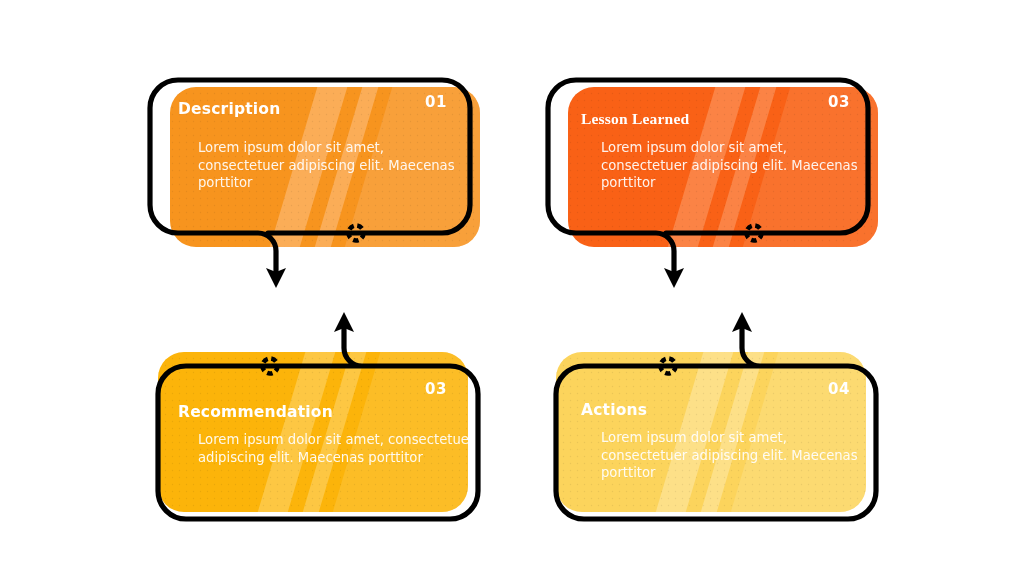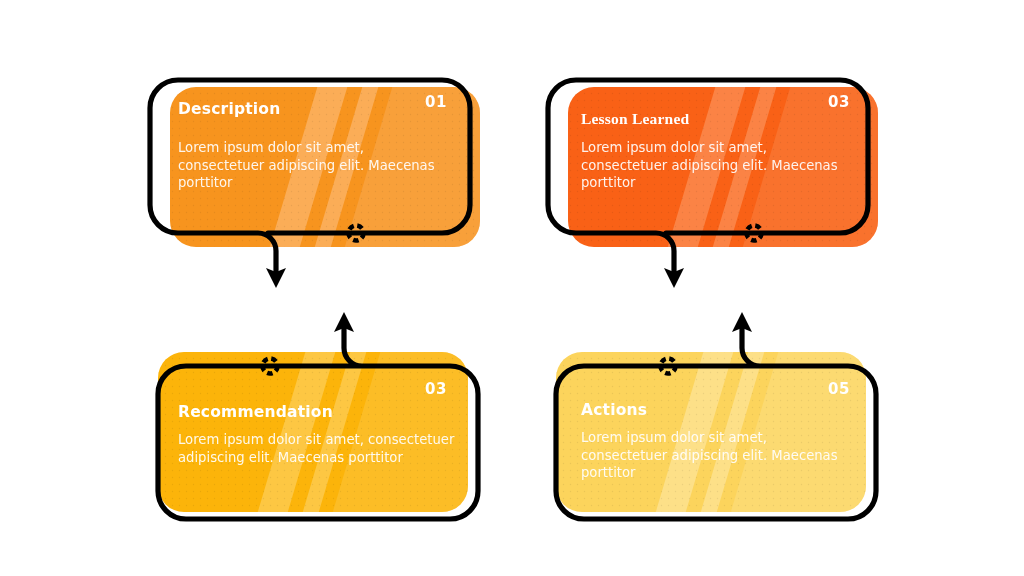--- a/index.html
+++ b/index.html
@@ -35,20 +35,21 @@
     letter-spacing: 0.2px;
     white-space: nowrap;
   }
   .card-body {
     position: absolute;
     font-family: "DejaVu Sans", "Liberation Sans", sans-serif;
     font-size: 13.2px;
     line-height: 17.5px;
     color: #ffffff;
     opacity: 0.92;
+    margin-left: 20px;
   }
   .card-num {
     position: absolute;
     font-family: "DejaVu Sans", "Liberation Sans", sans-serif;
     font-weight: bold;
     font-size: 15px;
     color: #ffffff;
     letter-spacing: 0.5px;
   }
 </style>
@@ -173,16 +174,16 @@
       <path d="M 210 44 L 36 44 A 28 28 0 0 0 8 72 L 8 169 A 28 28 0 0 0 36 197
                L 300 197 A 28 28 0 0 0 328 169 L 328 72 A 28 28 0 0 0 300 44 L 212 44
                A 18 18 0 0 1 194 26 L 194 4" fill="none" stroke="#000000" stroke-width="5.2" stroke-linecap="round"></path>
       <polygon points="194,-10 184,10 194,6 204,10" fill="#000000"></polygon>
       <g transform="translate(120,44)">
         <circle r="7.5" fill="none" stroke="#000000" stroke-width="4.6" stroke-dasharray="5.5 3.6" stroke-linecap="butt"></circle>
       </g>
     </svg>
     <div class="card-heading" style="left:33px; top:79px;">Actions</div>
     <div class="card-body" style="left:33px; top:107px; width:258px;">Lorem ipsum dolor sit amet, consectetuer adipiscing elit. Maecenas porttitor</div>
-    <div class="card-num" style="left:280px; top:58px;">05</div>
+    <div class="card-num" style="left:280px; top:58px;">04</div>
   </div>
 
 </div>
 
 </body></html>

